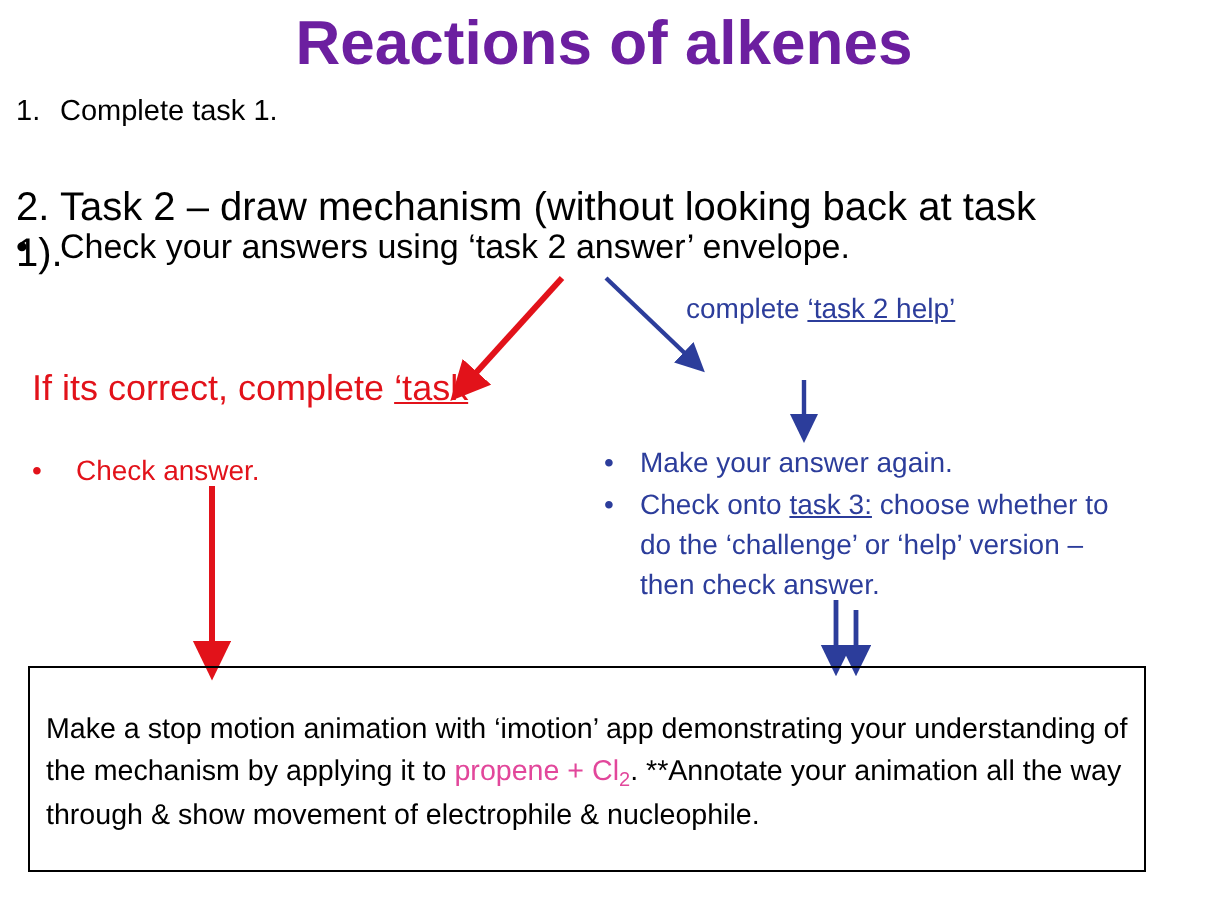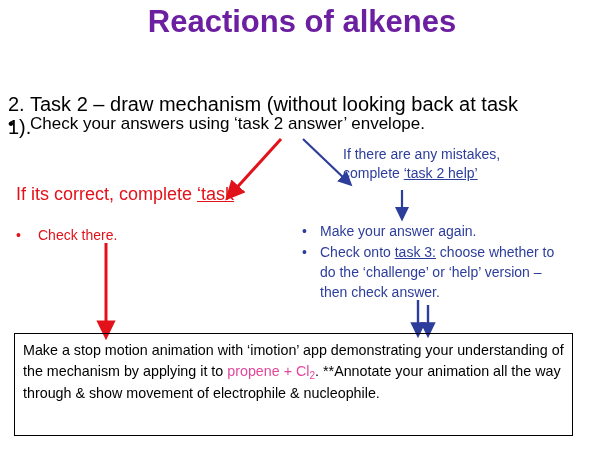--- a/index.html
+++ b/index.html
@@ -124,21 +124,21 @@
     left: 14px;
     top: 333px;
     width: 559px;
     height: 103px;
     border: 1.5px solid #000000;
     box-sizing: border-box;
   }
   .box-text {
     position: absolute;
     left: 8px;
-    top: 6px;
+    top: 21px;
     width: 545px;
     font-size: 14.3px;
     color: #000000;
     line-height: 21px;
   }
   .pink {
     color: #e2479b;
   }
   sub {
     font-size: 10px;
@@ -156,40 +156,42 @@
     pointer-events: none;
   }
 </style>
 </head>
 <body>
 
 <div class="slide">
 
   <div class="title">Reactions of alkenes</div>
 
+  <div class="step1">
+    <span class="num">1.</span><span>Complete task 1.</span>
+  </div>
 
   <div class="step2">
     <span class="num">2.</span><span>Task 2 – draw mechanism (without looking back at task 1).</span>
   </div>
 
   <div class="step2b">
     <span class="bullet">•</span><span>Check your answers using ‘task 2 answer’ envelope.</span>
   </div>
 
   <div class="mistakes">
-    <div>If there are any mistakes,</div>
     <div><span>complete </span><span class="underline">‘task 2 help’</span></div>
   </div>
 
   <div class="correct">
     <div><span>If its correct, complete </span><span class="underline">‘task</span></div>
   </div>
 
   <div class="correct-check">
-    <span class="bullet">•</span><span>Check there.</span>
+    <span class="bullet">•</span><span>Check answer.</span>
   </div>
 
   <div class="blue-list">
     <div class="li">
       <span class="bullet">•</span><span>Make your answer again.</span>
     </div>
     <div class="li">
       <span class="bullet">•</span><span>Check onto </span><span class="underline">task 3:</span><span> choose whether to do the ‘challenge’ or ‘help’ version – then check answer.</span>
     </div>
   </div>

